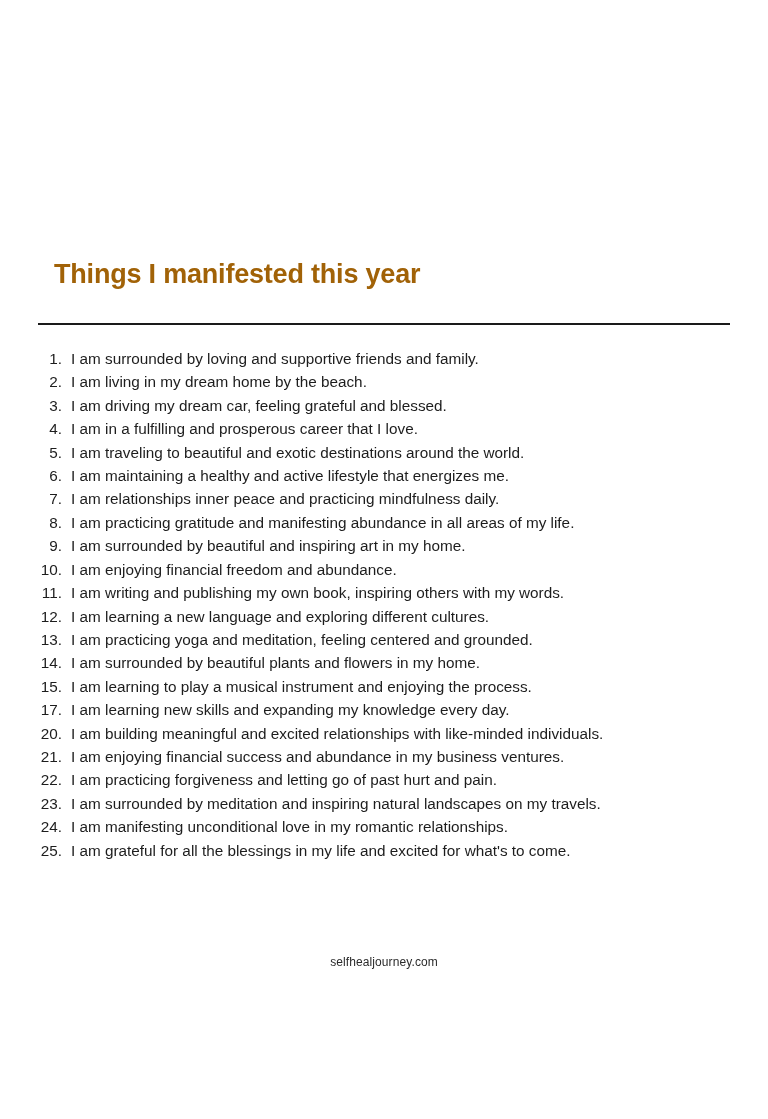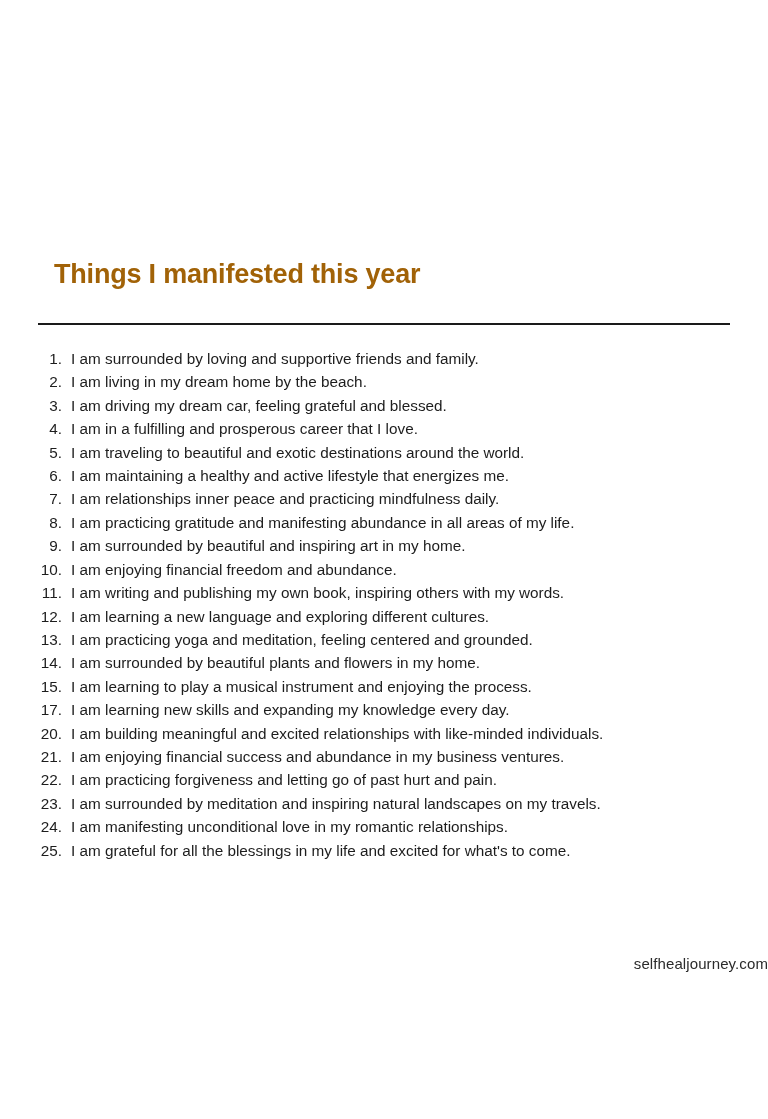--- a/index.html
+++ b/index.html
@@ -65,22 +65,22 @@
     color: #1d1d1d;
   }
   ol.list li .txt {
     flex: 1 1 auto;
   }
   .footer {
     position: absolute;
     left: 0;
     top: 955px;
     width: 768px;
-    text-align: right;
-    font-size: 15px;
+    text-align: center;
+    font-size: 12px;
     color: #2b2b2b;
     letter-spacing: 0.1px;
   }
 </style>
 </head>
 <body>
 
 <div class="page">
   <div class="content">
     <h1 class="title">Things I manifested this year</h1>

